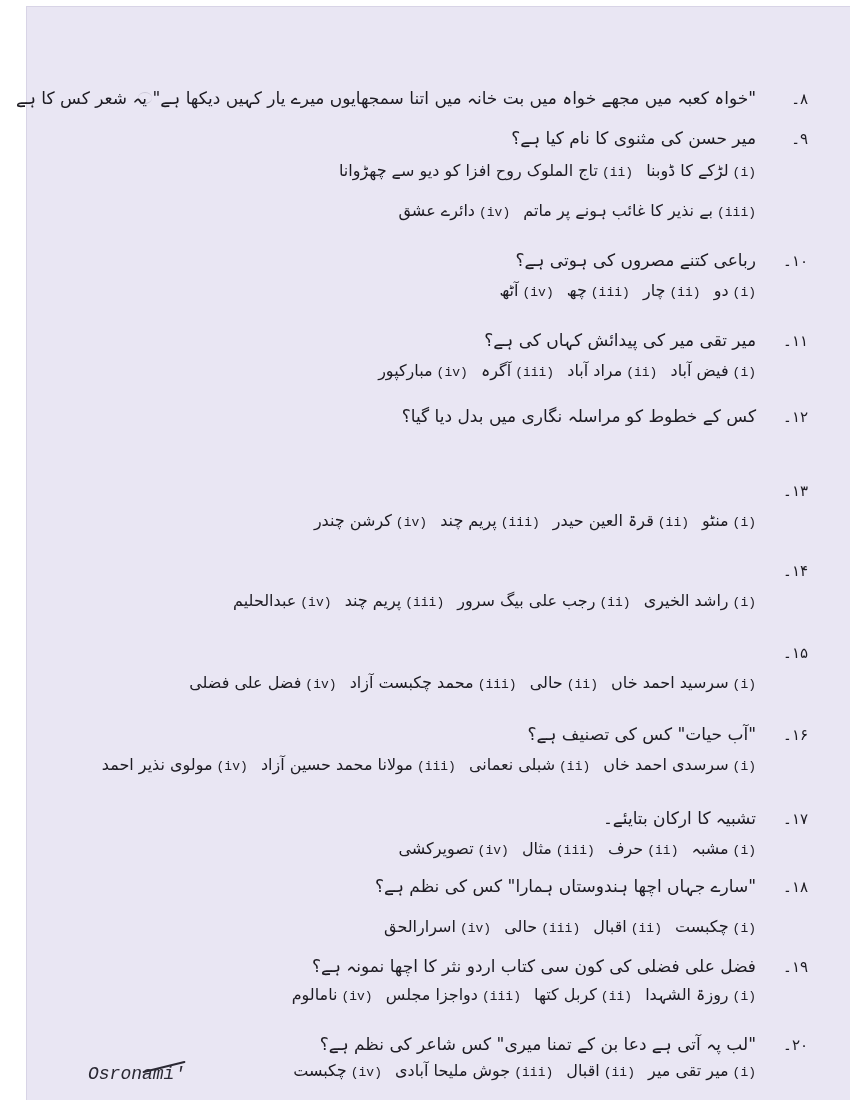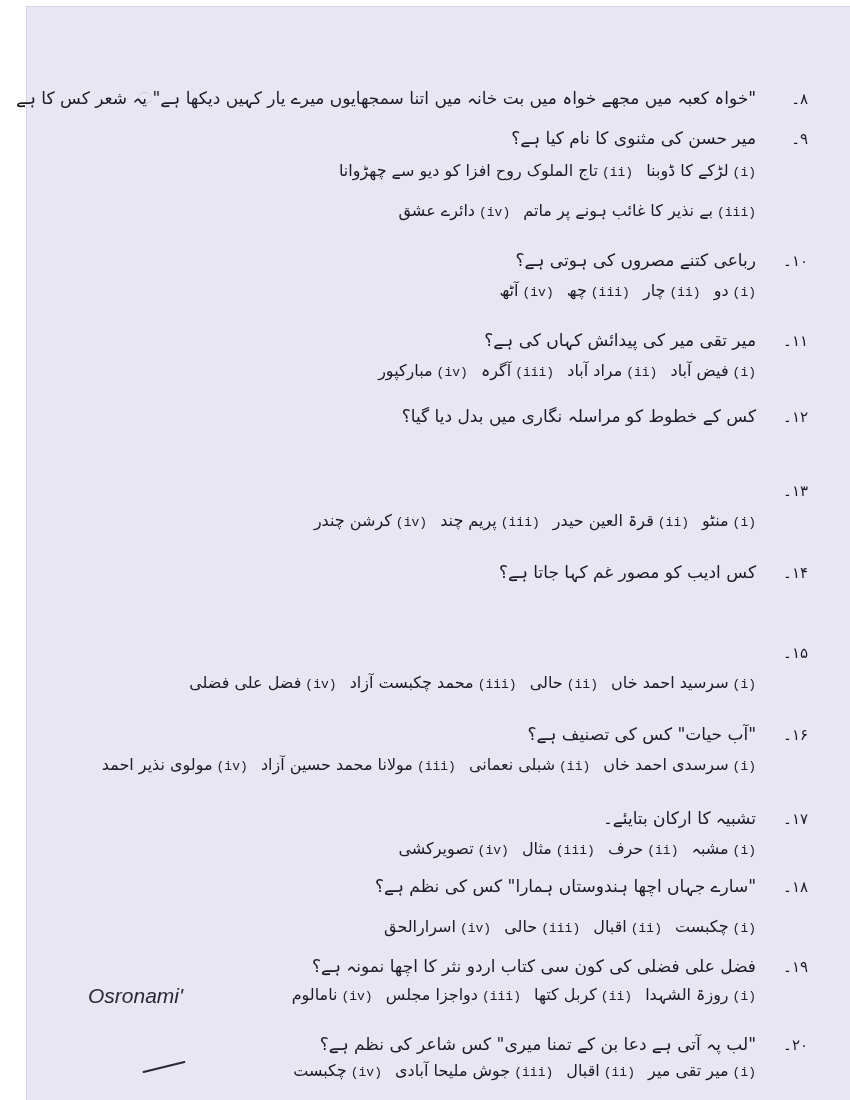--- a/index.html
+++ b/index.html
@@ -65,24 +65,24 @@
       font-family: Liberation Mono, monospace;
       font-size: 13px;
       direction: ltr;
       unicode-bidi: isolate;
       margin-left: 4px;
     }
     .opt-text { margin-left: 8px; }
     .signature {
       position: absolute;
       left: 88px;
-      top: 984px;
-      font-family: Liberation Sans, sans-serif;
+      top: 1064px;
+      font-family: Liberation Mono, monospace;
       font-style: italic;
-      font-size: 21px;
+      font-size: 18px;
       color: #2a2833;
     }
     .sig-stroke {
       position: absolute;
       left: 142px;
       top: 1066px;
       width: 44px;
       height: 2px;
       background: #2a2833;
       transform: rotate(-14deg);
@@ -159,21 +159,26 @@
     <span class="opt"><span class="opt-mark">(i)</span><span class="opt-text">منٹو</span></span>
     <span class="opt"><span class="opt-mark">(ii)</span><span class="opt-text">قرۃ العین حیدر</span></span>
     <span class="opt"><span class="opt-mark">(iii)</span><span class="opt-text">پریم چند</span></span>
     <span class="opt"><span class="opt-mark">(iv)</span><span class="opt-text">کرشن چندر</span></span>
   </div>
 </div>
 
 <div class="q" style="top:562px;">
   <div class="qrow">
     <span class="qnum">۱۴۔</span>
-    <span class="qtext">کس ادیب کو مصور غم کہا جاتا ہے؟</span>
+  </div>
+  <div class="opts" style="margin-top:6px;">
+    <span class="opt"><span class="opt-mark">(i)</span><span class="opt-text">راشد الخیری</span></span>
+    <span class="opt"><span class="opt-mark">(ii)</span><span class="opt-text">رجب علی بیگ سرور</span></span>
+    <span class="opt"><span class="opt-mark">(iii)</span><span class="opt-text">پریم چند</span></span>
+    <span class="opt"><span class="opt-mark">(iv)</span><span class="opt-text">عبدالحلیم</span></span>
   </div>
 </div>
 
 <div class="q" style="top:644px;">
   <div class="qrow">
     <span class="qnum">۱۵۔</span>
   </div>
   <div class="opts" style="margin-top:6px;">
     <span class="opt"><span class="opt-mark">(i)</span><span class="opt-text">سرسید احمد خاں</span></span>
     <span class="opt"><span class="opt-mark">(ii)</span><span class="opt-text">حالی</span></span>

